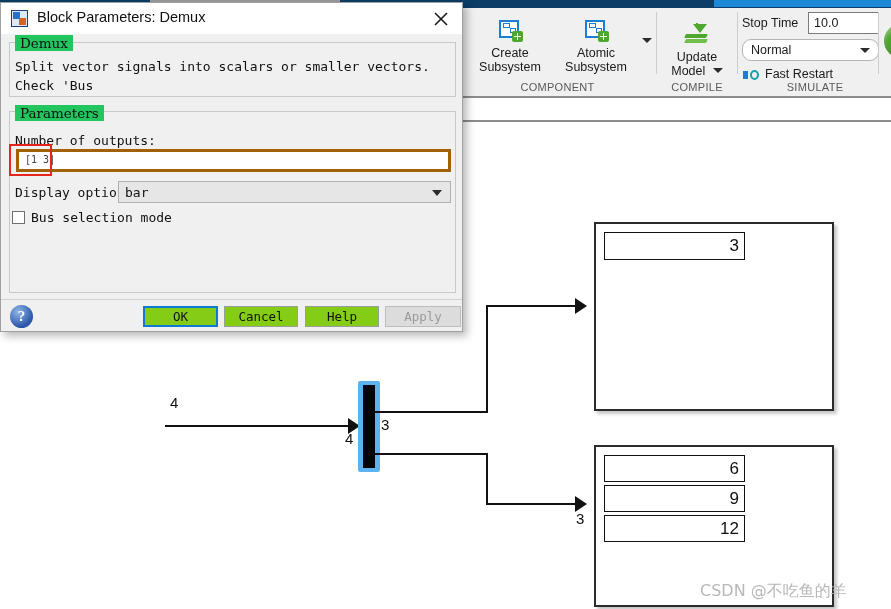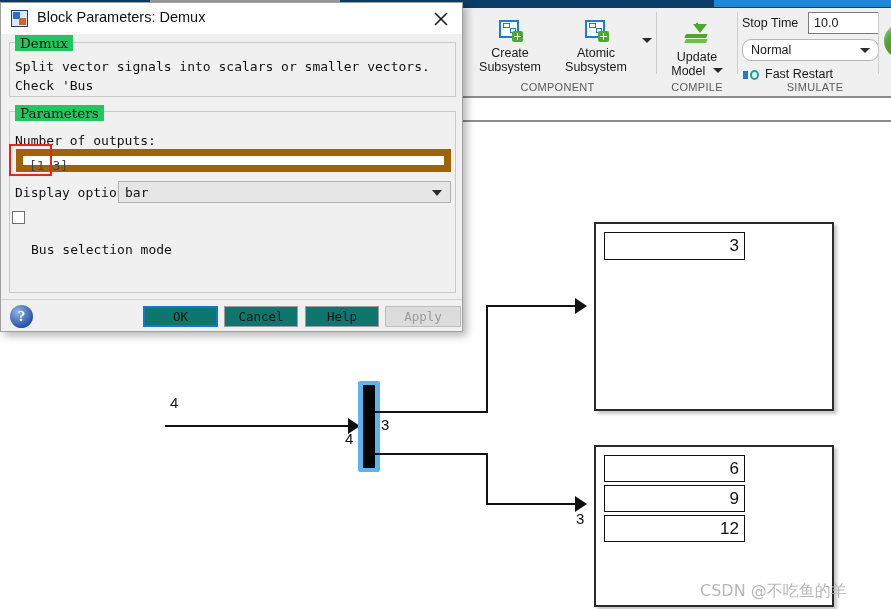--- a/index.html
+++ b/index.html
@@ -107,40 +107,40 @@
   .dlg-close { position:absolute; right:10px; top:5px; width:22px; height:22px; }
   .dlg-close svg { display:block; }
 
   .groupbox { position:absolute; border:1px solid #c8c8c8; }
   .group-legend { position:absolute; background:#22c55e; padding:0 5px;
                   font-size:13.5px; color:#111; font-family:"DejaVu Serif", serif; }
   .mono-text { font-family:"DejaVu Sans Mono", monospace; font-size:13px; color:#111; line-height:19px; }
 
   .dlg-field-label { position:absolute; font-family:"DejaVu Sans Mono", monospace;
                      font-size:13px; color:#111; }
-  .dlg-input { position:absolute; background:#fff; border:7px solid #a16207;
-               font-family:"DejaVu Sans Mono", monospace; font-size:13px; color:#444;
+  .dlg-input { position:absolute; background:#fff; border:3px solid #a16207;
+               font-family:"DejaVu Sans Mono", monospace; font-size:10px; color:#444;
                padding:2px 6px; }
   .red-box { position:absolute; border:2.5px solid #e8251c; }
   .dlg-combo { position:absolute; background:#e6e6e6; border:1px solid #b0b0b0;
                font-family:"DejaVu Sans Mono", monospace; font-size:13px; color:#111; }
   .dlg-combo .dcv { position:absolute; left:6px; top:3px; }
   .dlg-combo .dcc { position:absolute; right:8px; top:8px;
                width:0;height:0;border-left:5px solid transparent;border-right:5px solid transparent;
                border-top:6px solid #2b2b2b; }
   .dlg-check { position:absolute; width:13px; height:13px; background:#fff; border:1px solid #707070; }
   .dlg-check-label { position:absolute; font-family:"DejaVu Sans Mono", monospace;
-                     font-size:13px; color:#111;margin-top:32px; }
+                     font-size:13px; color:#111; }
 
   .dlg-footer-sep { position:absolute; left:0; right:0; height:1px; background:#d2d2d2; }
   .help-orb { position:absolute; width:23px; height:23px; border-radius:50%;
               background: radial-gradient(circle at 35% 30%, #8fb6e8, #2a55a8 70%);
               color:#fff; font-size:15px; font-weight:bold; text-align:center; line-height:22px;
               font-family:"Liberation Serif", serif; }
-  .dlg-btn { position:absolute; height:21px; background:#0f766e; border:1px solid #9c9c9c;
+  .dlg-btn { position:absolute; height:21px; background:#84cc16; border:1px solid #9c9c9c;
              font-family:"DejaVu Sans Mono", monospace; font-size:12.5px; color:#111;
              text-align:center; line-height:19px; }
   .dlg-btn.primary { border:2px solid #0d7ad6; line-height:17px; }
   .dlg-btn.disabled { background:#dcdcdc; color:#9a9a9a; border-color:#bdbdbd; }
 </style>
 </head>
 <body>
 
 <div id="root">
 

